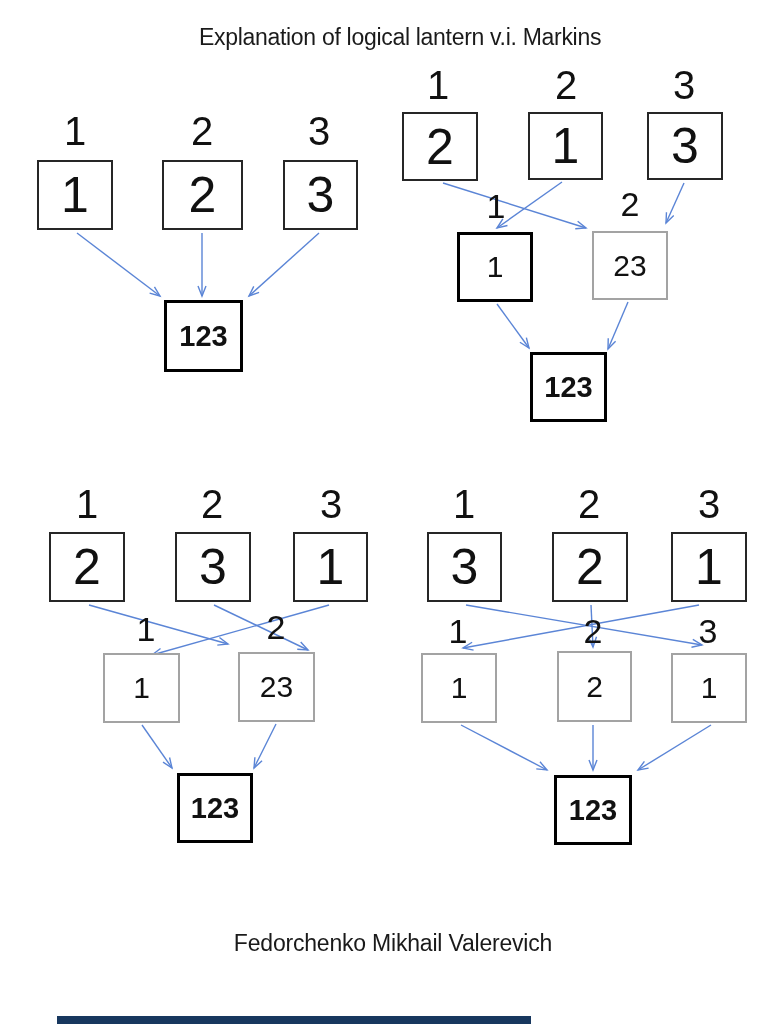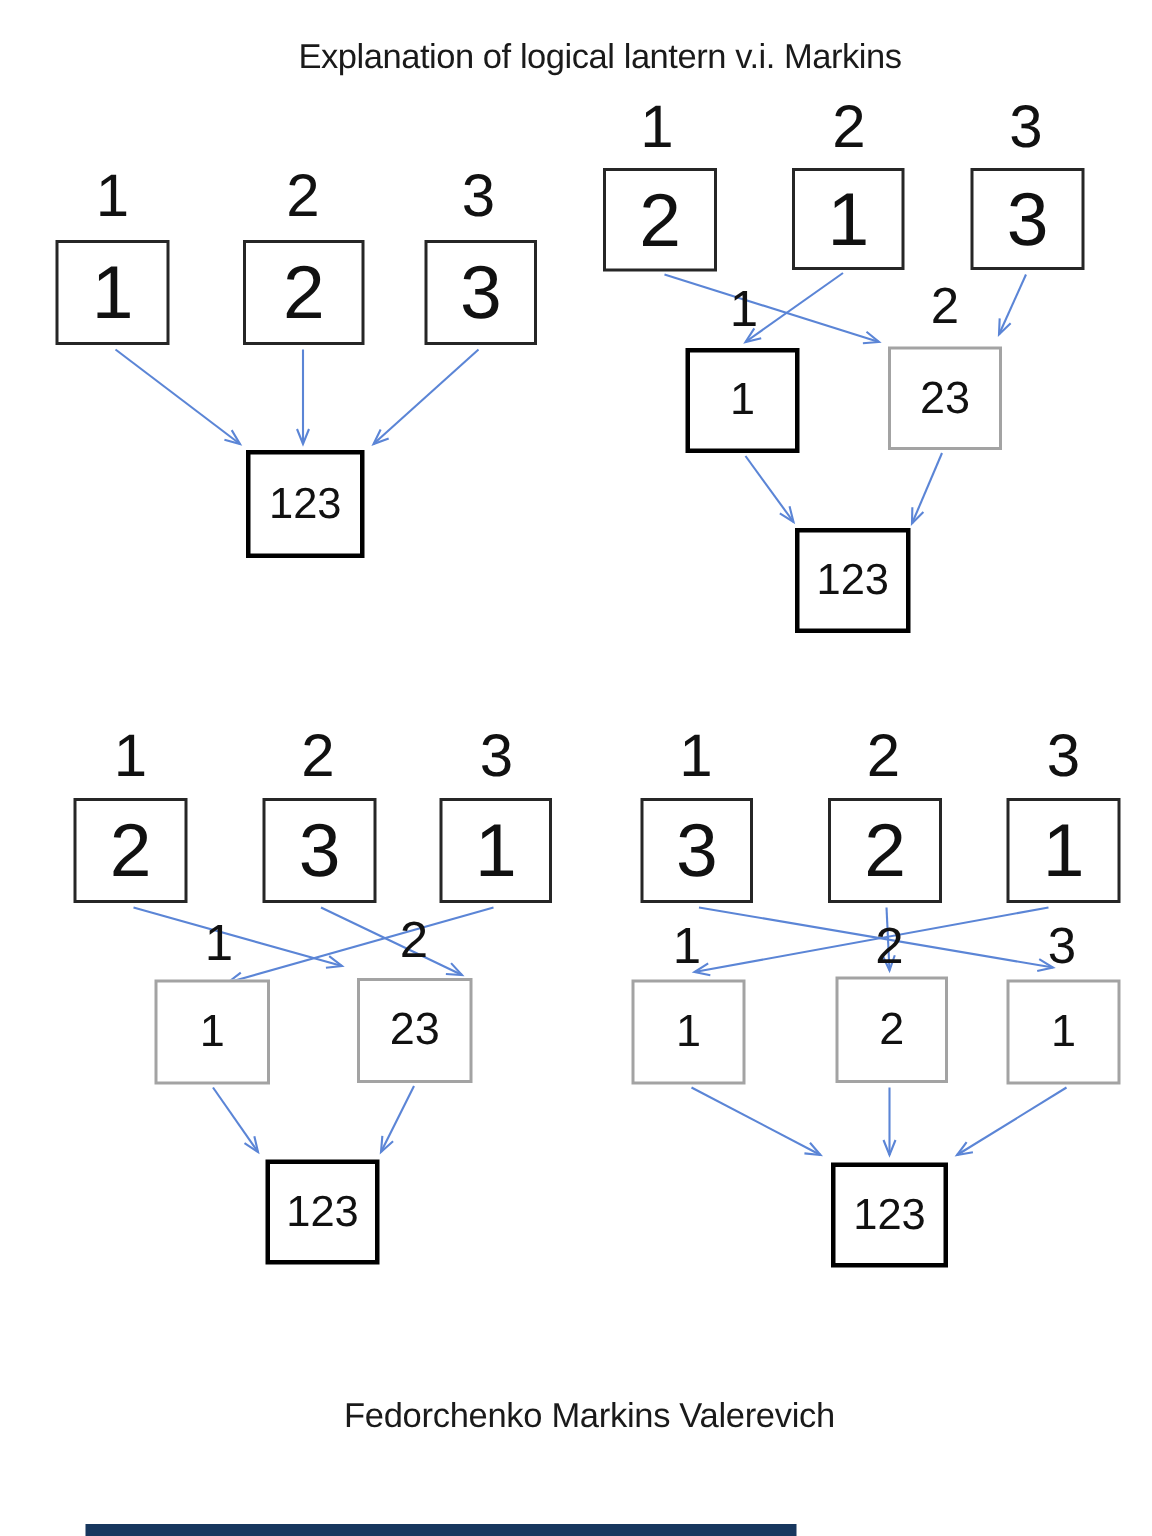--- a/index.html
+++ b/index.html
@@ -12,21 +12,21 @@
   .arrows{position:absolute;left:0;top:0;z-index:1;}
   .lbl{position:absolute;width:40px;height:50px;line-height:50px;text-align:center;
        font-size:40px;color:#111;z-index:2;}
   .mlbl{position:absolute;width:40px;height:50px;line-height:50px;text-align:center;
         font-size:34px;color:#111;z-index:2;}
   .box,.mbox,.obox{position:absolute;background:#ffffff;box-sizing:border-box;
         display:flex;align-items:center;justify-content:center;z-index:2;color:#111;}
   .box{border:2px solid #262626;font-size:50px;}
   .mbox{border:2px solid #a3a3a3;font-size:30px;}
   .thick{border:3px solid #000000;}
-  .obox{border:3px solid #000000;font-size:29px;}
+  .obox{border:3px solid #000000;font-size:29px;font-weight:bold;}
   .bottom-bar{position:absolute;left:57px;top:1016px;width:474px;height:8px;background:#17375e;z-index:3;}
 </style>
 </head>
 <body>
 
 <div class="stage">
 
   <div class="title">Explanation of logical lantern v.i. Markins</div>
 
   <svg class="arrows" width="768" height="1024" viewBox="0 0 768 1024">
@@ -99,16 +99,16 @@
   <div class="box" style="left:552px;top:532px;width:76px;height:70px">2</div>
   <div class="box" style="left:671px;top:532px;width:76px;height:70px">1</div>
   <div class="mlbl" style="left:438px;top:606px">1</div>
   <div class="mlbl" style="left:573px;top:606px">2</div>
   <div class="mlbl" style="left:688px;top:606px">3</div>
   <div class="mbox" style="left:421px;top:653px;width:76px;height:70px">1</div>
   <div class="mbox" style="left:557px;top:651px;width:75px;height:71px">2</div>
   <div class="mbox" style="left:671px;top:653px;width:76px;height:70px">1</div>
   <div class="obox" style="left:554px;top:775px;width:78px;height:70px">123</div>
 
-  <div class="footer">Fedorchenko Markins Valerevich</div>
+  <div class="footer">Fedorchenko Mikhail Valerevich</div>
 
   <div class="bottom-bar"></div>
 </div>
 
 </body></html>

